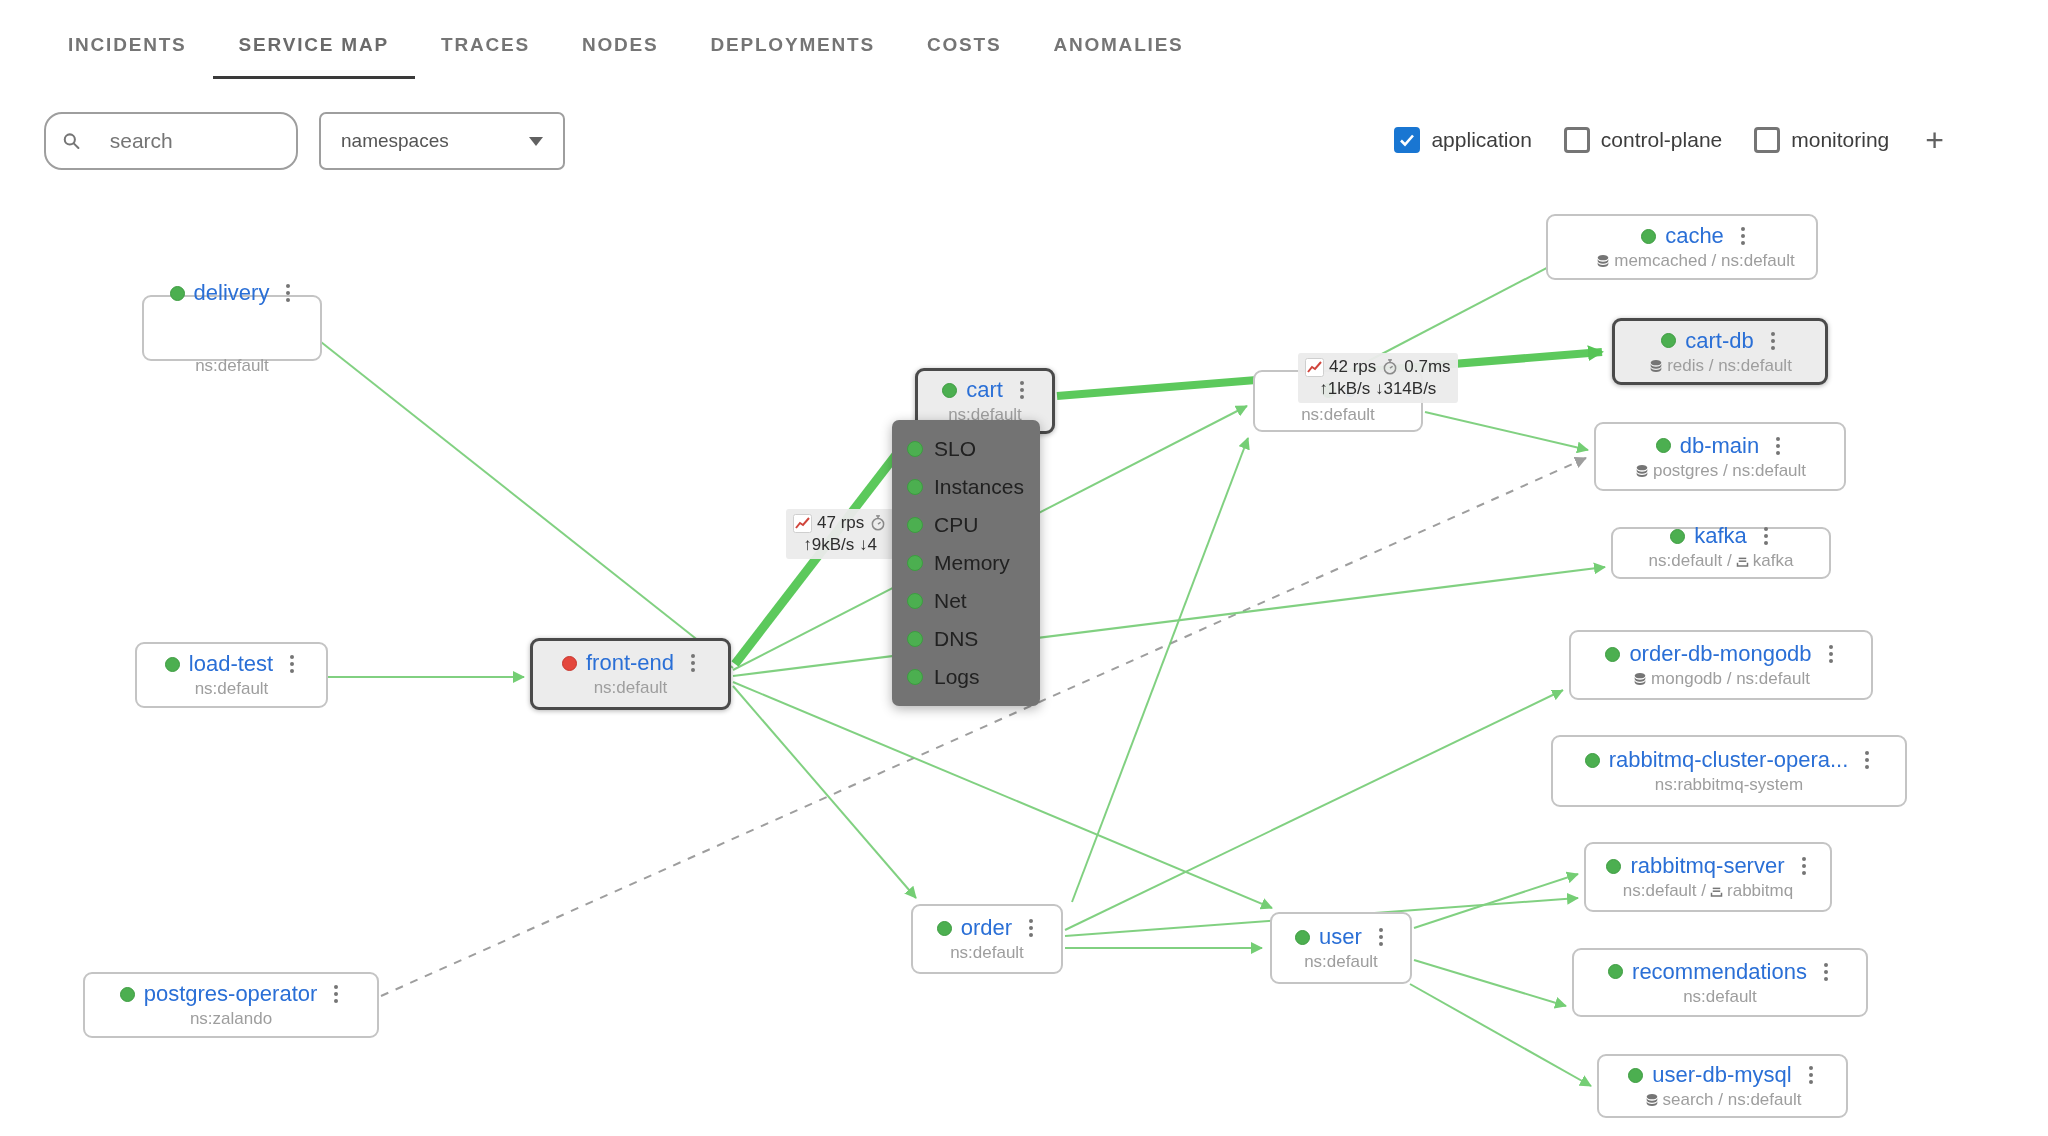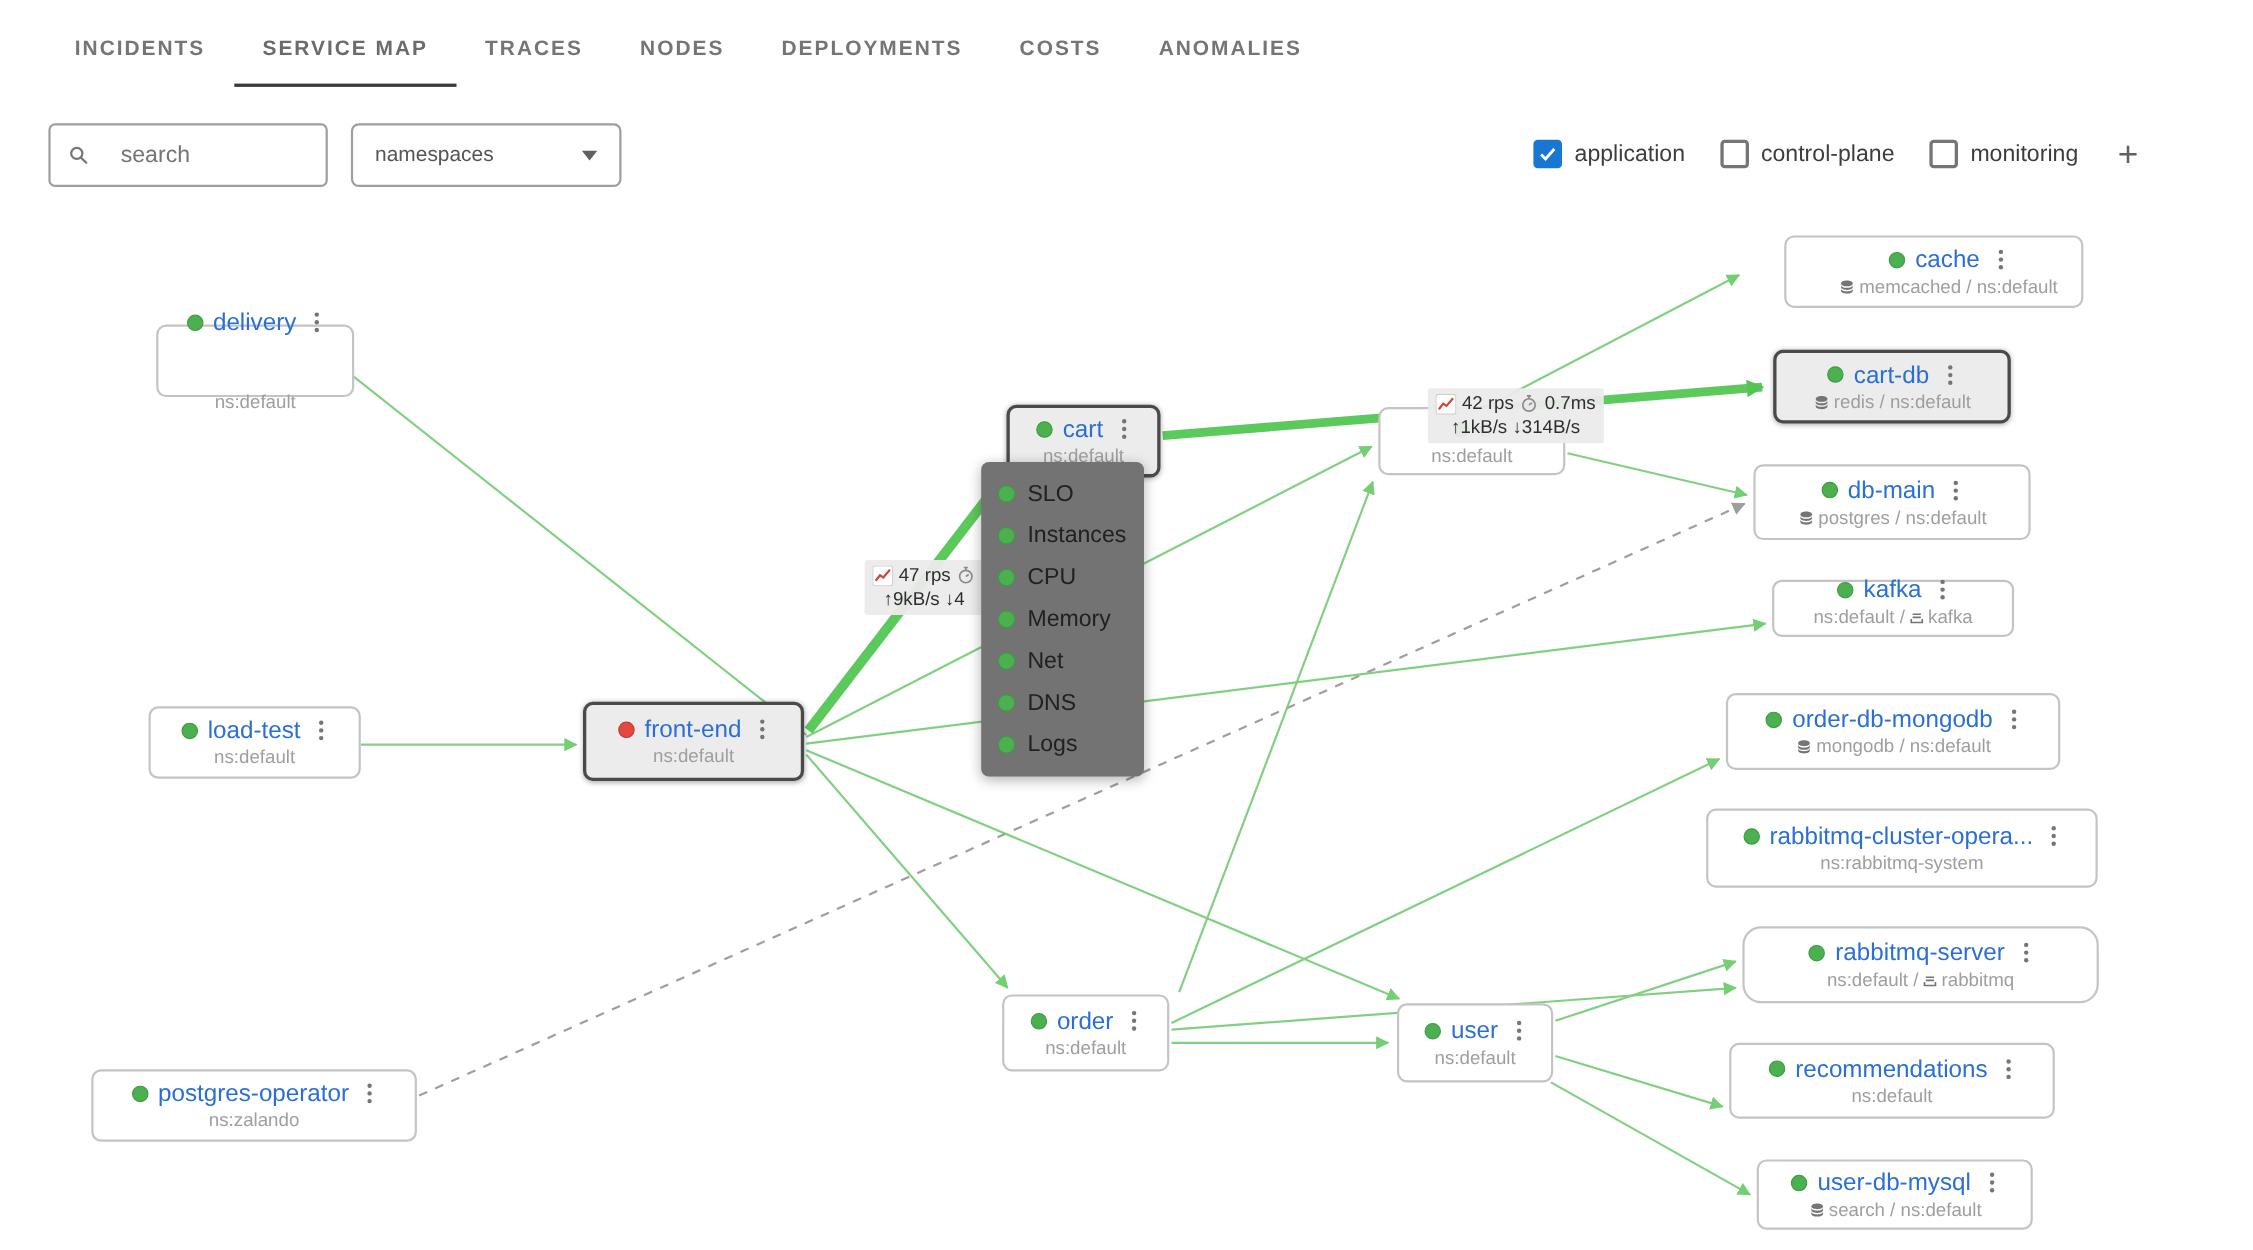--- a/index.html
+++ b/index.html
@@ -8,21 +8,21 @@
   #app { position:relative; width:2048px; height:1136px; background:#fff; }
 
   
   .tabs { position:absolute; left:42px; top:18px; display:flex; z-index:10; }
   .tab { font-size:19px; letter-spacing:1.8px; color:#757575; font-weight:700;
          padding:16px 26px 20px 26px; cursor:pointer; white-space:nowrap; }
   .tab.active { border-bottom:3px solid #3a3a3a; color:#6b6b6b; }
 
   
   .searchbox { position:absolute; left:44px; top:112px; width:254px; height:58px;
-               border:2px solid #9e9e9e; border-radius:6px; display:flex; align-items:center;
+               border:2px solid #9e9e9e; border-radius:18px; display:flex; align-items:center;
                gap:29px; padding:0 16px; background:#fff; z-index:10; }
   .searchbox input { border:none; outline:none; font-size:21px; color:#424242; width:100%;
                      font-family:inherit; background:transparent; }
   .searchbox input::placeholder { color:#757575; }
   .nsselect { position:absolute; left:319px; top:112px; width:246px; height:58px;
               border:2px solid #9e9e9e; border-radius:7px; display:flex; align-items:center;
               justify-content:space-between; padding:0 20px; cursor:pointer; z-index:10; }
   .nsselect .txt { font-size:19px; color:#555; }
   .caret { width:0; height:0; border-left:7px solid transparent; border-right:7px solid transparent;
            border-top:9px solid #616161; }
@@ -56,27 +56,27 @@
 
   
   #n-delivery   { left:142px;  top:295px;  width:180px; height:66px;gap:48px; }
   #n-loadtest   { left:135px;  top:642px;  width:193px; height:66px; }
   #n-frontend   { left:530px;  top:638px;  width:201px; height:72px; }
   #n-postgresop { left:83px;   top:972px;  width:296px; height:66px; }
   #n-cart       { left:915px;  top:368px;  width:140px; height:66px; }
   #n-obscured   { left:1253px; top:370px;  width:170px; height:62px; z-index:2; }
   #n-order      { left:911px;  top:904px;  width:152px; height:70px; }
   #n-user       { left:1270px; top:912px;  width:142px; height:72px; }
-  #n-cache      { left:1622px; top:214px;  width:272px; height:66px;padding-left:36px; }
+  #n-cache      { left:1546px; top:214px;  width:272px; height:66px;padding-left:36px; }
   #n-cartdb     { left:1612px; top:318px;  width:216px; height:67px; }
   #n-dbmain     { left:1594px; top:422px;  width:252px; height:69px; }
   #n-kafka      { left:1611px; top:527px;  width:220px; height:52px;justify-content:flex-end; }
   #n-orderdb    { left:1569px; top:630px;  width:304px; height:70px; }
   #n-rmqop      { left:1551px; top:735px;  width:356px; height:72px; }
-  #n-rmqserver  { left:1584px; top:842px;  width:324px; height:70px;border-radius:17px; }
+  #n-rmqserver  { left:1584px; top:842px;  width:248px; height:70px; }
   #n-recs       { left:1572px; top:948px;  width:296px; height:69px; }
   #n-userdb     { left:1597px; top:1054px; width:251px; height:64px; }
 
   
   .ctxmenu { position:absolute; left:892px; top:420px; width:148px; background:#737373;
              border-radius:7px; box-shadow:0 3px 12px rgba(0,0,0,.3); padding:10px 0;
              z-index:6; }
   .ctxmenu .item { display:flex; align-items:center; gap:11px; padding:7px 18px 7px 15px;
                    font-size:21px; color:#212121; cursor:pointer; }
   .mdot { width:16px; height:16px; border-radius:50%; background:#4caf50; border:1px solid #3d9c41; flex:none; }

